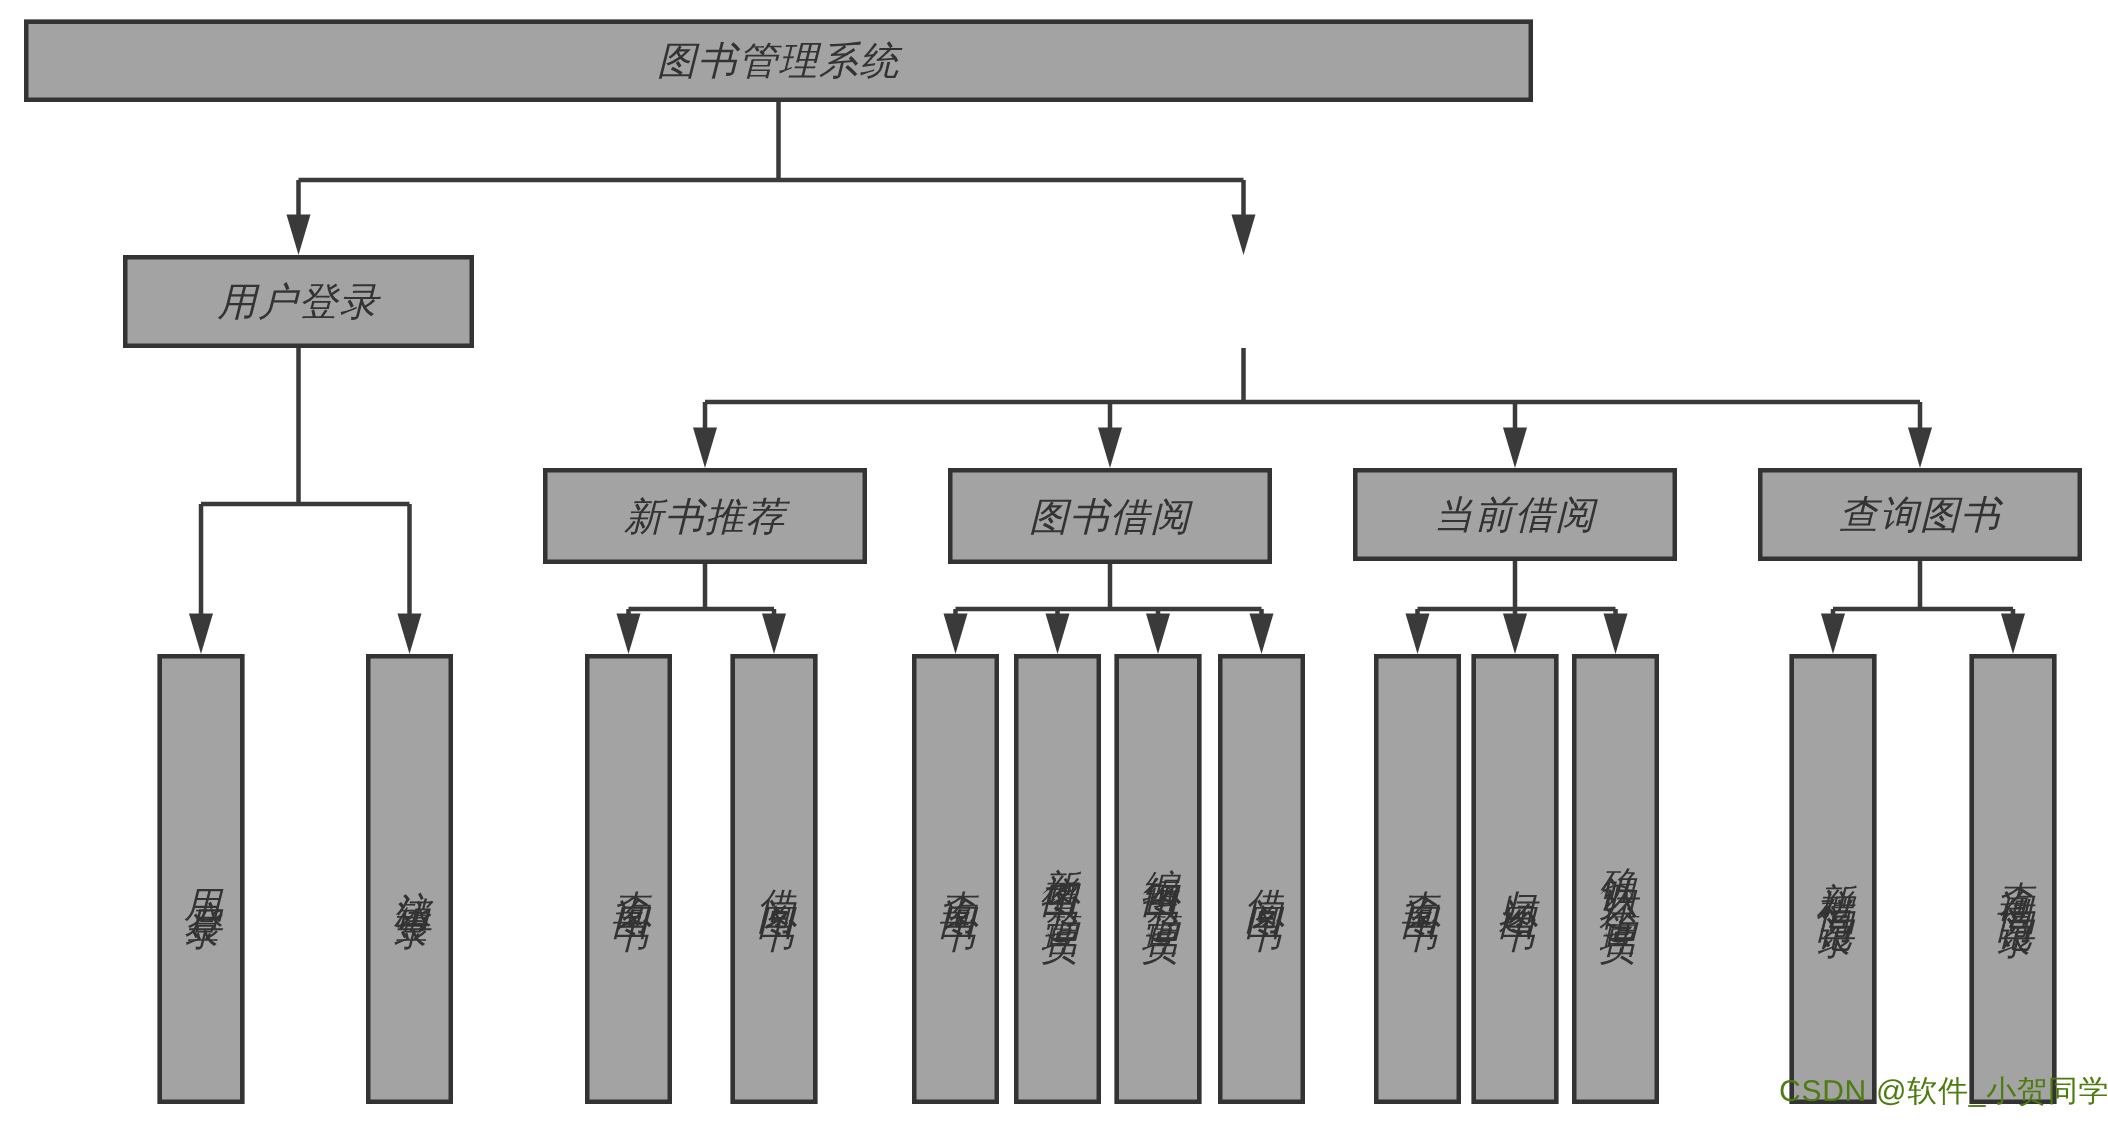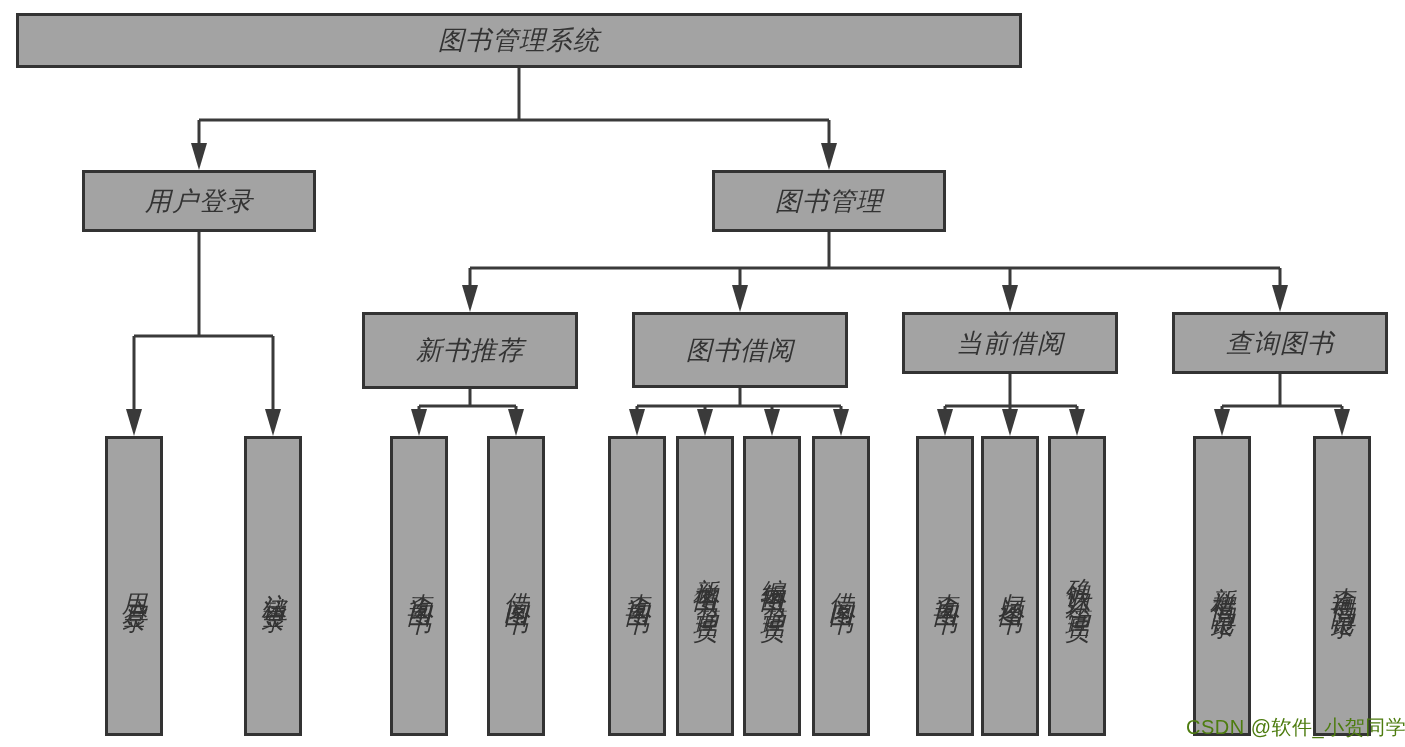--- a/index.html
+++ b/index.html
@@ -94,28 +94,25 @@
     </g>
   </svg>
 
   <div class="node hbox" style="left:16px; top:13px; width:1006px; height:55px">
     <span>图书管理系统</span>
   </div>
 
   <div class="node hbox" style="left:82px; top:170px; width:234px; height:62px">
     <span>用户登录</span>
   </div>
-  <div class="node hbox" style="left:712px; top:170px; width:234px; height:62px">
-    <span>图书管理</span>
-  </div>
 
-  <div class="node hbox" style="left:362px; top:312px; width:216px; height:77px">
+  <div class="node hbox" style="left:362px; top:312px; width:216px; height:64px">
     <span>新书推荐</span>
   </div>
-  <div class="node hbox" style="left:632px; top:312px; width:216px; height:76px">
+  <div class="node hbox" style="left:632px; top:312px; width:216px; height:64px">
     <span>图书借阅</span>
   </div>
   <div class="node hbox" style="left:902px; top:312px; width:216px; height:62px">
     <span>当前借阅</span>
   </div>
   <div class="node hbox" style="left:1172px; top:312px; width:216px; height:62px">
     <span>查询图书</span>
   </div>
 
   <div class="node vbox" style="left:105px; top:436px; width:58px; height:300px">

